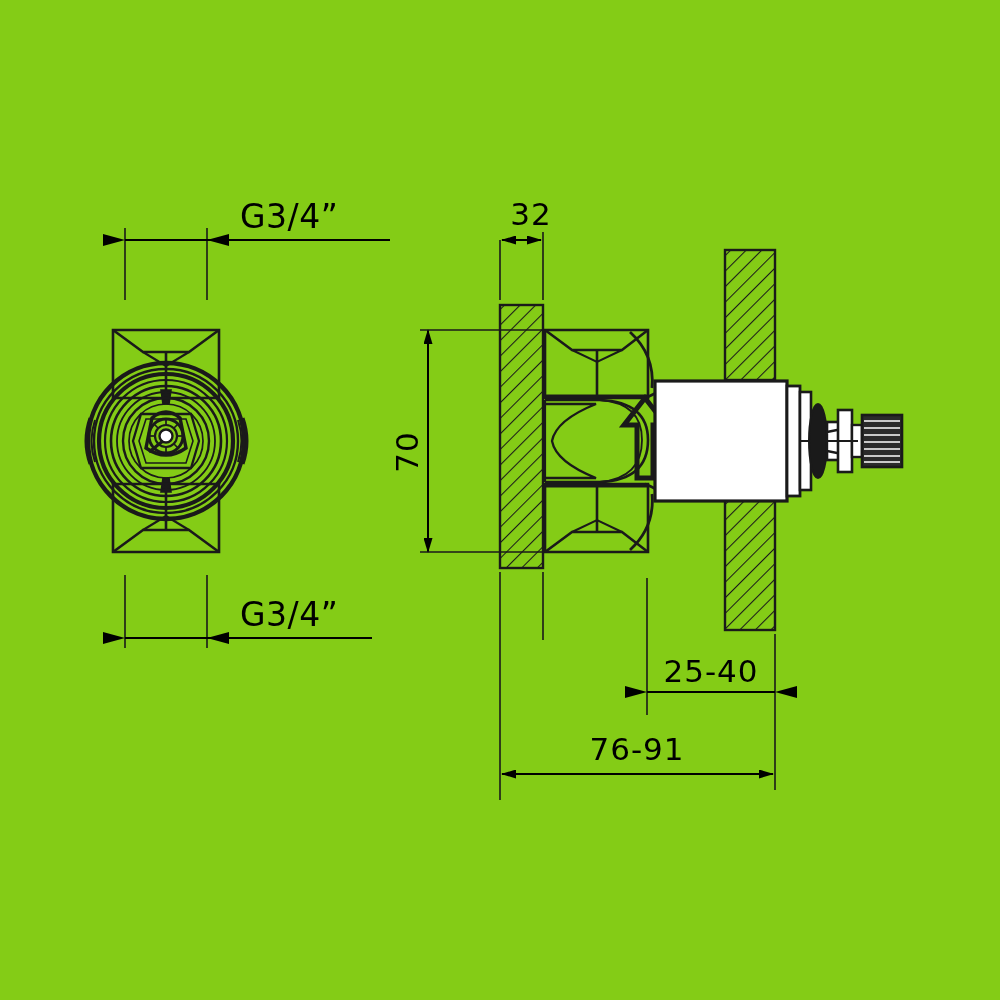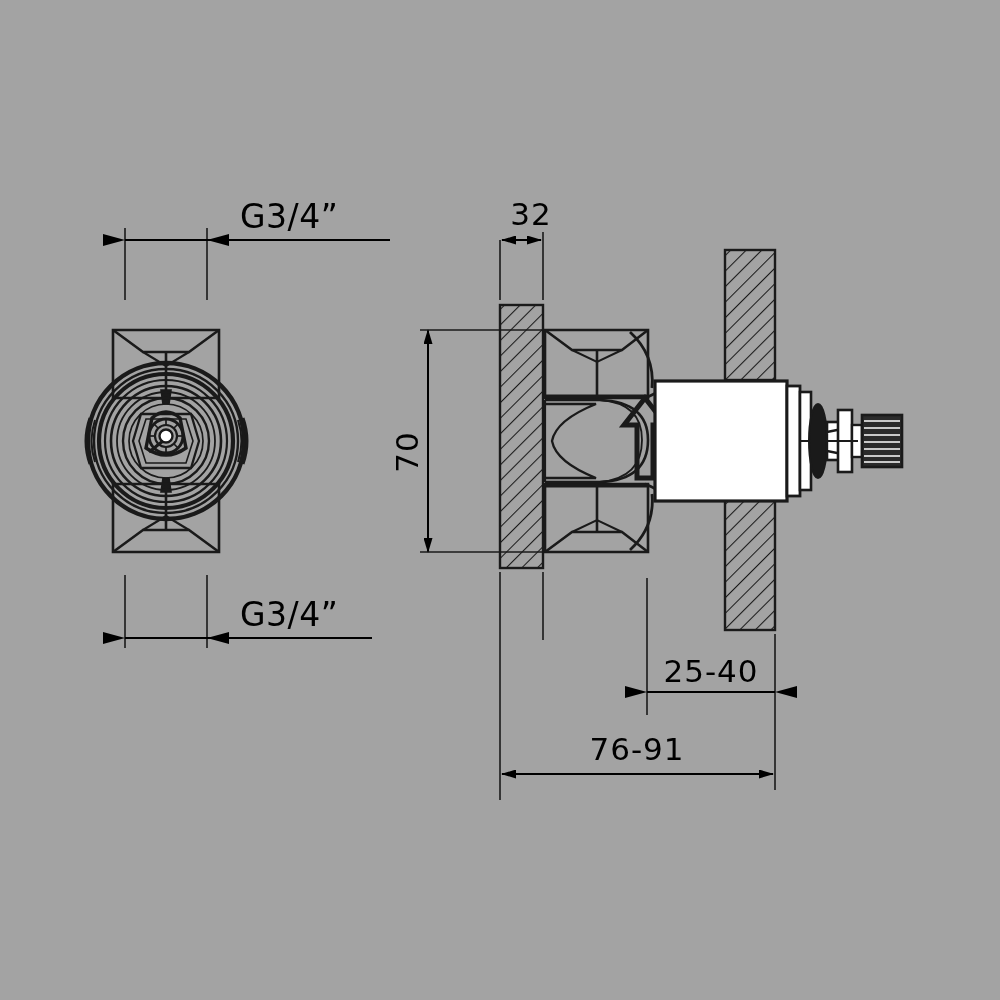--- a/index.html
+++ b/index.html
@@ -10,21 +10,21 @@
   body {
     width: 1000px;
     height: 1000px;
     font-family: "Liberation Sans", sans-serif;
     overflow: hidden;
   }
   #drawing-root {
     position: relative;
     width: 1000px;
     height: 1000px;
-    background: #a3a3a3;
+    background: #84cc16;
   }
   svg#technical-drawing {
     display: block;
     width: 1000px;
     height: 1000px;
   }
   .dim-text {
     font-family: "DejaVu Sans", sans-serif;
     font-size: 31px;
     letter-spacing: 1px;

